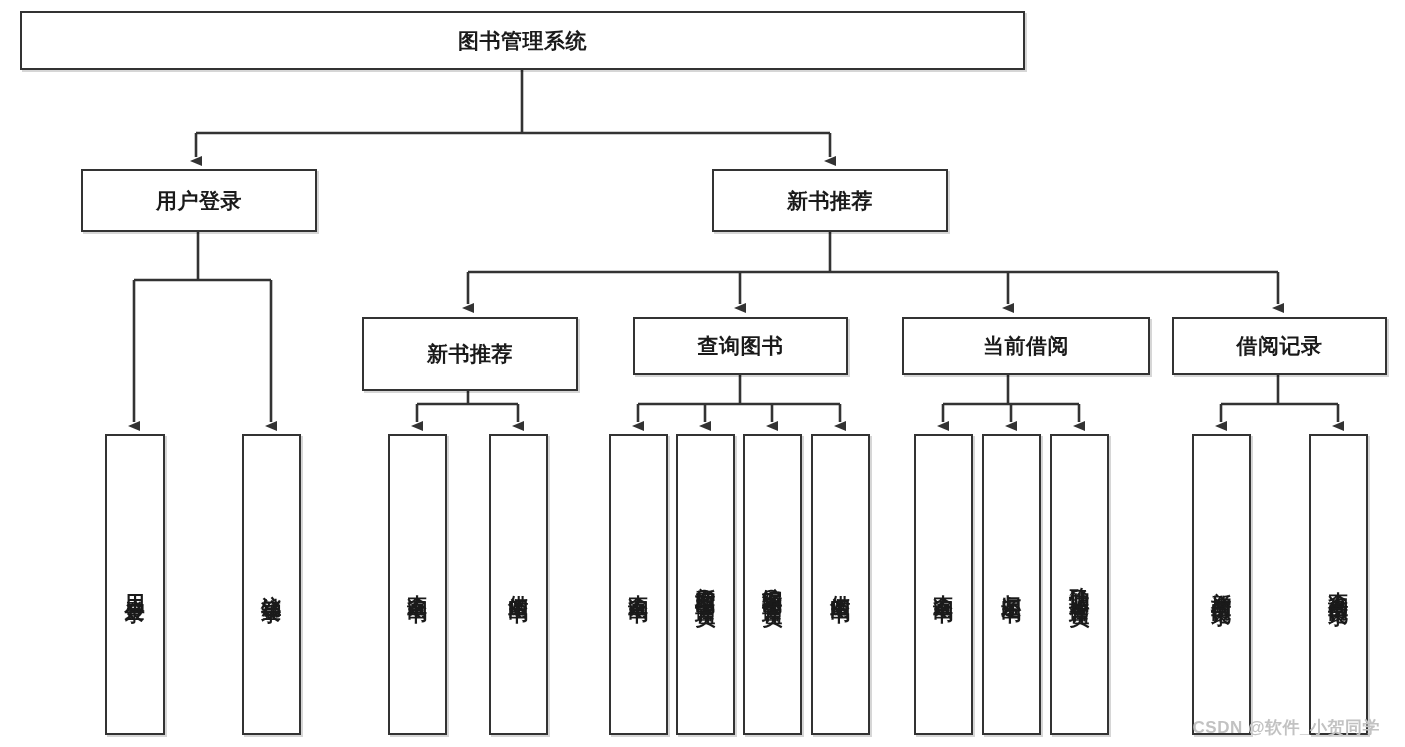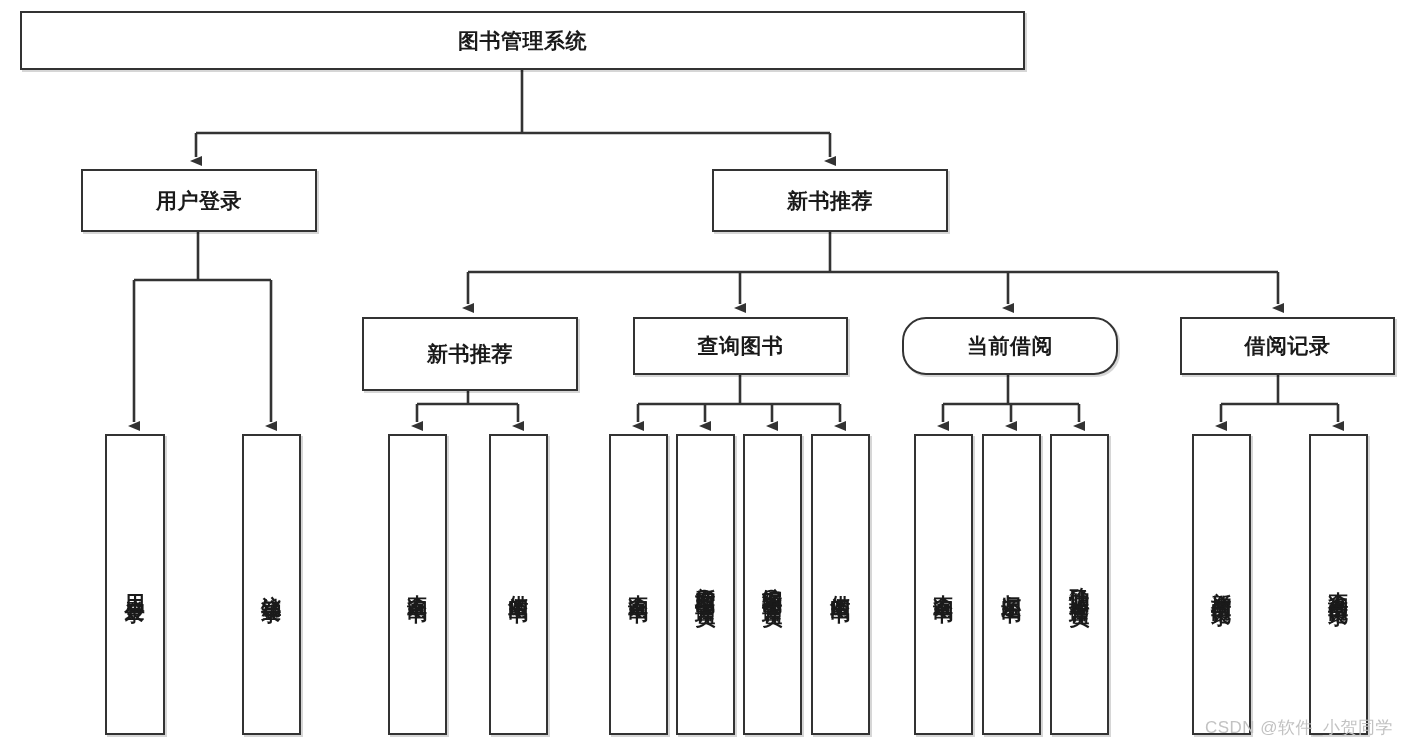--- a/index.html
+++ b/index.html
@@ -49,26 +49,27 @@
   .connector-layer {
     position: absolute;
     left: 0;
     top: 0;
     width: 1405px;
     height: 747px;
     pointer-events: none;
   }
   .watermark {
     position: absolute;
-    right: 12px;
+    right: 25px;
     bottom: 8px;
     color: #c2c2c2;
     font-size: 17px;
     letter-spacing: 0.5px;
     white-space: nowrap;
+    font-weight: bold;
   }
 </style>
 </head>
 <body>
 
 <div id="diagram-root">
 
   <svg class="connector-layer" viewBox="0 0 1405 747" width="1405" height="747" xmlns="http://www.w3.org/2000/svg">
     <defs>
       <marker id="arrowhead" markerWidth="10" markerHeight="12" refX="1" refY="6" orient="auto" markerUnits="userSpaceOnUse">
@@ -129,24 +130,24 @@
   <div class="node-box" style="left:712px; top:169px; width:236px; height:63px;">
     <span class="node-label">新书推荐</span>
   </div>
 
   <div class="node-box" style="left:362px; top:317px; width:216px; height:74px;">
     <span class="node-label">新书推荐</span>
   </div>
   <div class="node-box" style="left:633px; top:317px; width:215px; height:58px;">
     <span class="node-label">查询图书</span>
   </div>
-  <div class="node-box" style="left:902px; top:317px; width:216px; height:58px;border-radius:24px;">
+  <div class="node-box" style="left:902px; top:317px; width:248px; height:58px;">
     <span class="node-label">当前借阅</span>
   </div>
-  <div class="node-box" style="left:1172px; top:317px; width:215px; height:58px;margin-left:8px;">
+  <div class="node-box" style="left:1172px; top:317px; width:215px; height:58px;">
     <span class="node-label">借阅记录</span>
   </div>
 
   <div class="node-box vertical" style="left:105px; top:434px; width:60px; height:301px;">
     <span class="node-label">用户登录</span>
   </div>
   <div class="node-box vertical" style="left:242px; top:434px; width:59px; height:301px;">
     <span class="node-label">注销登录</span>
   </div>
 

